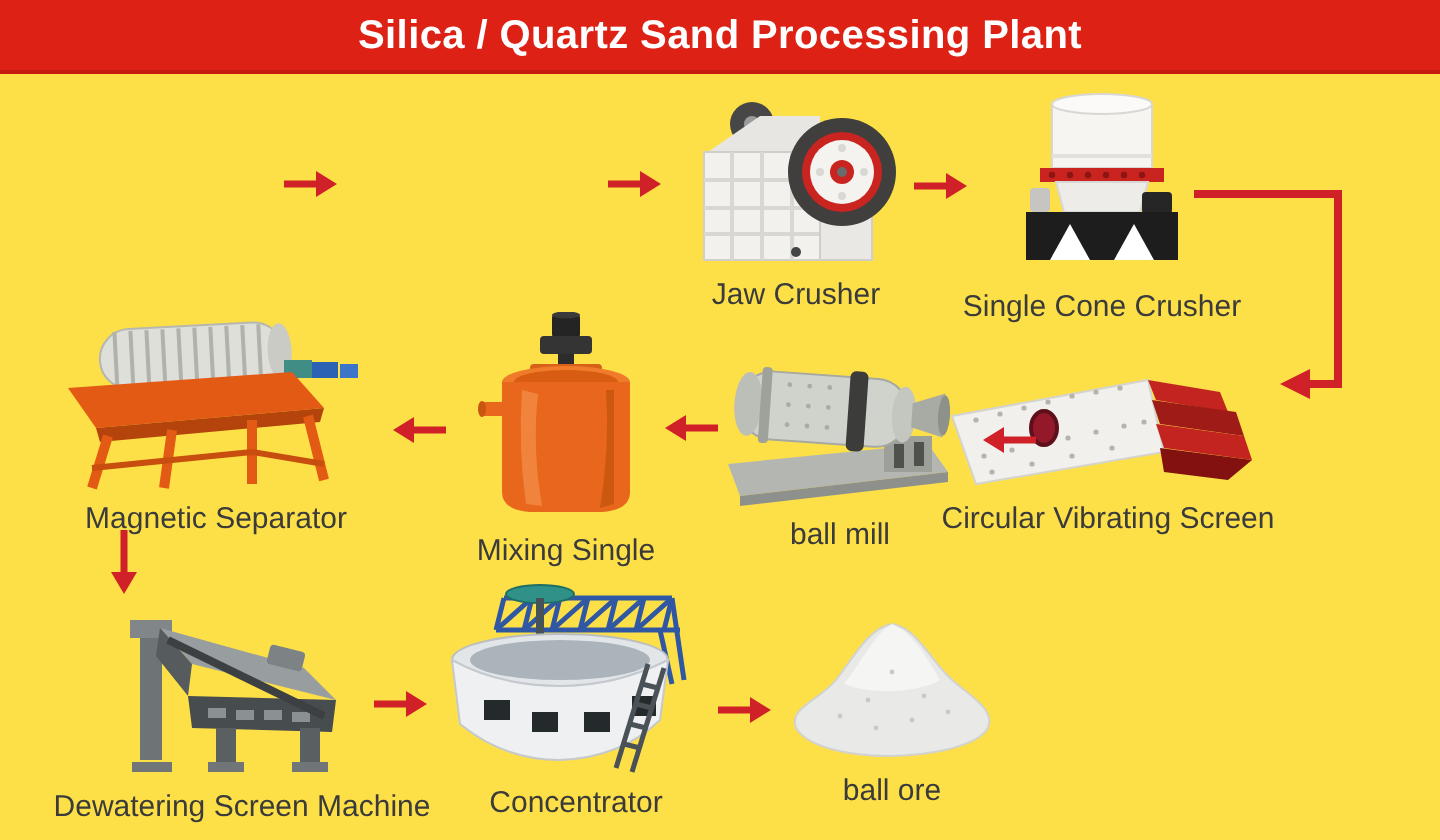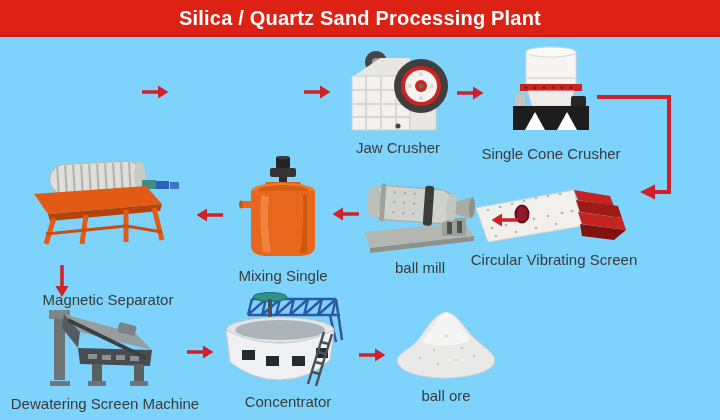--- a/index.html
+++ b/index.html
@@ -1,18 +1,18 @@
 <!DOCTYPE html>
 <html style="--banner-red: #dd2114; --arrow-red: #d02128; --machine-red: #c9241f; --machine-orange: #e8671c; --label-gray: #3b3b3b; --title-white: #ffffff;"><head>
 <meta charset="utf-8">
 <style>
   * { margin:0; padding:0; box-sizing:border-box; }
   body { background:#ffffff; }
   .canvas {
-    position:relative; width:720px; height:420px; background:#7dd3fc;
+    position:relative; width:720px; height:420px; background:#fde047;
     font-family:"Liberation Sans", sans-serif; overflow:hidden;
   }
   .banner {
     position:absolute; top:0; left:0; width:720px; height:37px;
     background:var(--banner-red,#dd2114);
     display:flex; align-items:center; justify-content:center;
     box-shadow:inset 0 -2px 0 rgba(0,0,0,0.10);
   }
   .banner h1 { color:#ffffff; font-size:20px; font-weight:bold; letter-spacing:0.2px; }
   .node { position:absolute; display:flex; flex-direction:column; align-items:center; }
@@ -26,22 +26,22 @@
   .flip { transform:scaleX(-1); }
 
   
   #n-quartz                   { left:26px;  top:48px;  width:110px; }
   #n-vibrating-screen         { left:162px; top:62px;  width:150px; }
   #n-jaw-crusher              { left:333px; top:46px;  width:130px; }
   #n-single-cone-crusher      { left:471px; top:44px;  width:160px; }
   #n-circular-vibrating-screen{ left:464px; top:186px; width:180px; }
   #n-ball-mill                { left:355px; top:172px; width:130px; }
   #n-mixing-barrel            { left:218px; top:156px; width:130px; }
-  #n-magnetic-separator       { left:23px;  top:158px; width:170px;gap:40px; }
-  #n-dewatering-screen        { left:0;   top:300px; width:210px; }
+  #n-magnetic-separator       { left:23px;  top:158px; width:170px; }
+  #n-dewatering-screen        { left:16px;   top:300px; width:210px; }
   #n-concentrator             { left:213px; top:288px; width:150px; }
   #n-fine-ore                 { left:381px; top:306px; width:130px; }
 
   
   #a1 { left:141px; top:84px; }
   #a2 { left:303px; top:84px; }
   #a3 { left:456px; top:85px; }
   #a4 { left:491px; top:212px; }
   #a5 { left:332px; top:206px; }
   #a6 { left:196px; top:207px; }

